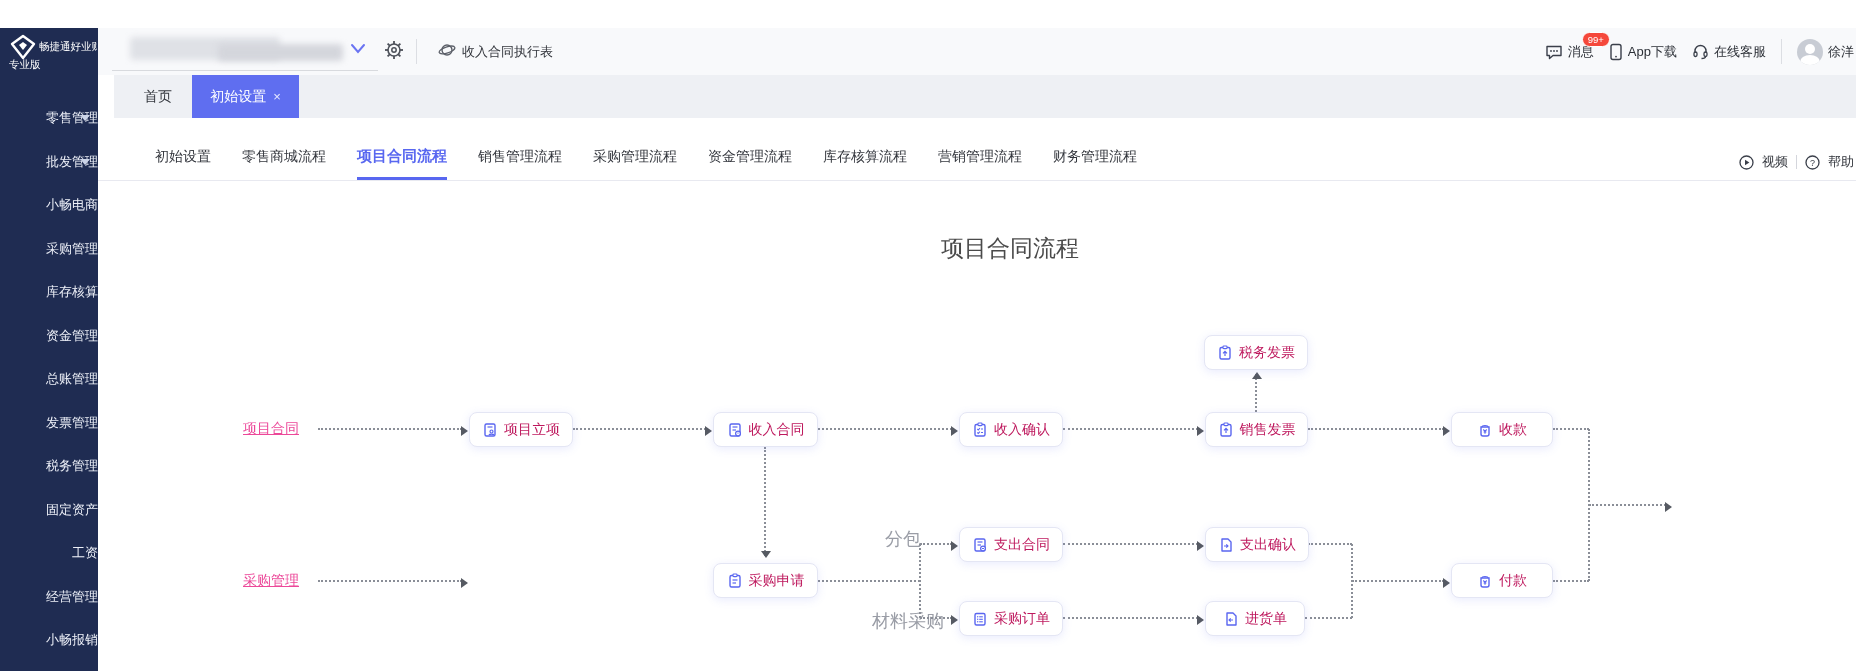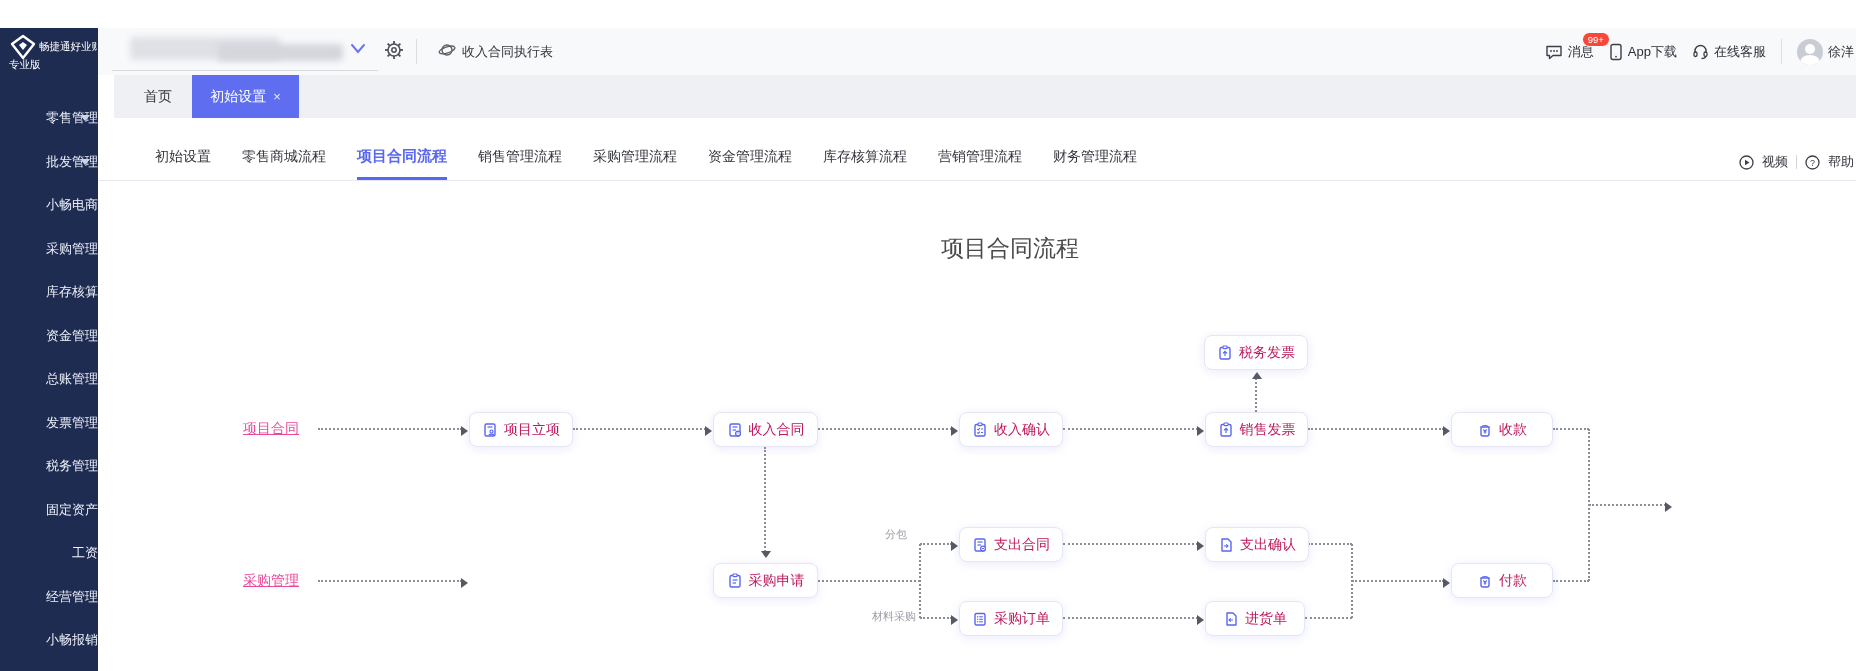--- a/index.html
+++ b/index.html
@@ -50,21 +50,21 @@
   .navitems{position:absolute;left:57px;bottom:0;display:flex;gap:31px;align-items:flex-end;}
   .navitem{font-size:14px;color:#33363d;padding-bottom:11px;border-bottom:3px solid transparent;cursor:pointer;white-space:nowrap;}
   .navitem.active{color:#5867f0;font-weight:bold;font-size:15px;border-bottom-color:#5867f0;}
   .nav-right{position:absolute;right:0;bottom:9px;display:flex;align-items:center;gap:8px;font-size:13px;color:#33363d;padding-right:2px;}
   .nav-right .lbl{cursor:pointer;}
   .nr-div{width:1px;height:14px;background:#d4d6dc;}
 
   
   .flow-title{position:absolute;left:1010px;top:233px;transform:translateX(-50%);font-size:23px;color:#4a4a4a;white-space:nowrap;}
   .lane-label{position:absolute;font-size:14px;color:#ec4899;white-space:nowrap;text-decoration:underline;}
-  .branch-label{position:absolute;font-size:11px;color:#9a9da6;white-space:nowrap;}
+  .branch-label{position:absolute;font-size:18px;color:#9a9da6;white-space:nowrap;}
   .node{position:absolute;height:35px;background:#fff;border:1px solid #e4e6f4;border-radius:8px;box-shadow:0 2px 10px rgba(99,110,240,.14);display:flex;align-items:center;justify-content:center;gap:6px;cursor:pointer;box-sizing:border-box;white-space:nowrap;}
   .node .nlabel{font-size:14px;color:#be185d;}
   .nicon{width:16px;height:16px;display:inline-flex;}
   .dh{position:absolute;height:0;border-top:2px dotted #8a8e97;}
   .dv{position:absolute;width:0;border-left:2px dotted #8a8e97;}
   .ar::after{content:"";position:absolute;right:-6px;top:-4px;width:0;height:0;border-top:5px solid transparent;border-bottom:5px solid transparent;border-left:7px solid #565a62;}
   .au::before{content:"";position:absolute;top:-2px;left:-5px;width:0;height:0;border-left:5px solid transparent;border-right:5px solid transparent;border-bottom:7px solid #565a62;}
   .ad::after{content:"";position:absolute;bottom:-2px;left:-5px;width:0;height:0;border-left:5px solid transparent;border-right:5px solid transparent;border-top:7px solid #565a62;}
 </style>
 </head>

